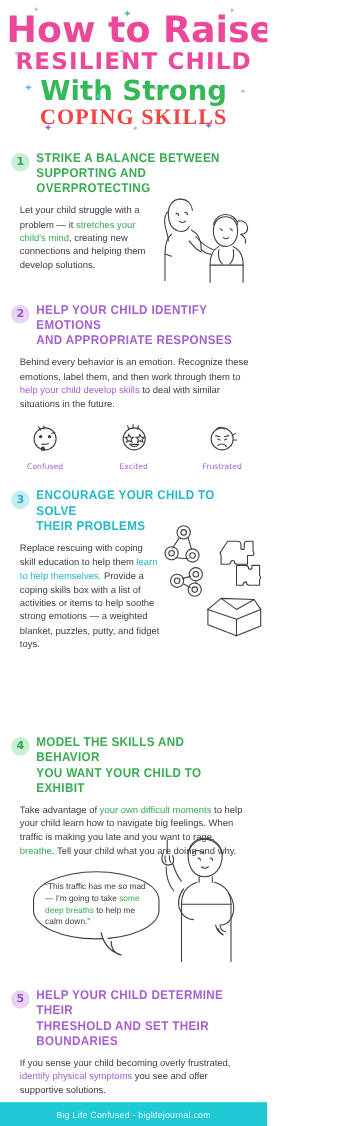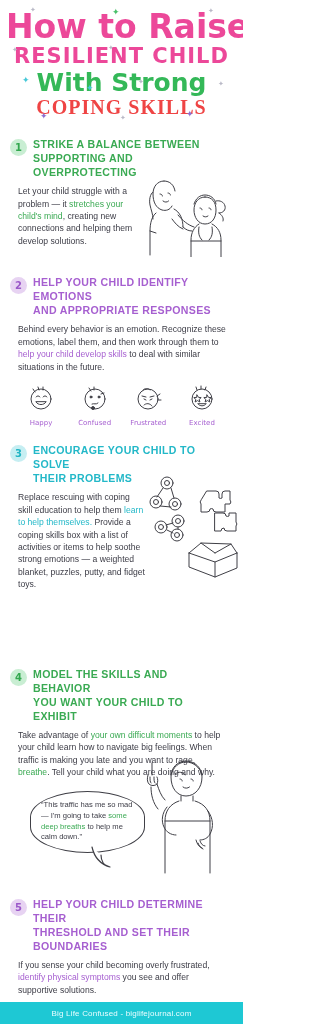--- a/index.html
+++ b/index.html
@@ -251,60 +251,50 @@
       </div>
     </div>
     <div class="body-text" style="padding-right:8px;">
       <span>Behind every behavior is an emotion. Recognize these emotions, label them, and then work through them to </span><span class="hl-purple">help your child develop skills</span><span> to deal with similar situations in the future.</span>
     </div>
 
     <div class="faces-row">
       <div class="face-item">
         <svg width="30" height="30" viewBox="0 0 30 30" fill="none" stroke="#3f3f46" stroke-width="1" stroke-linecap="round">
           <circle cx="15" cy="16" r="10"></circle>
-          <path d="M7 6l2 3M12 4l1 3M17 4l0 3"></path>
-          <path d="M10 14c1-1.5 3-1.5 4 0"></path>
-          <path d="M17 14c1-1.5 3-1.5 4 0"></path>
-          <path d="M10 19c2 3.5 8 3.5 10 0z"></path>
-        </svg>
-        <div class="face-label">Happy</div>
-      </div>
-      <div class="face-item">
-        <svg width="30" height="30" viewBox="0 0 30 30" fill="none" stroke="#3f3f46" stroke-width="1" stroke-linecap="round">
-          <circle cx="15" cy="16" r="10"></circle>
           <path d="M9 5l2 3M14 4l0 3"></path>
           <circle cx="11" cy="14" r="1" fill="#3f3f46"></circle>
           <circle cx="19" cy="14" r="1" fill="#3f3f46"></circle>
           <path d="M21 11l3-1"></path>
           <path d="M12 21c2-1 4 1 6-1"></path>
           <circle cx="13" cy="25" r="1.5" fill="#3f3f46"></circle>
         </svg>
         <div class="face-label">Confused</div>
+      </div>
+      <div class="face-item">
+        <svg width="30" height="30" viewBox="0 0 30 30" fill="none" stroke="#3f3f46" stroke-width="1" stroke-linecap="round">
+          <circle cx="15" cy="16" r="10"></circle>
+          <path d="M9 4l1 3M14 3l0 3M19 4l-1 3"></path>
+          <path d="M10 12l1.6 2.4 2.6.2-2 1.8.7 2.6-2.4-1.4-2.4 1.4.7-2.6-2-1.8 2.6-.2z"></path>
+          <path d="M20 12l1.6 2.4 2.6.2-2 1.8.7 2.6-2.4-1.4-2.4 1.4.7-2.6-2-1.8 2.6-.2z"></path>
+          <path d="M11 21c2 2.5 6 2.5 8 0z"></path>
+        </svg>
+        <div class="face-label">Excited</div>
       </div>
       <div class="face-item">
         <svg width="30" height="30" viewBox="0 0 30 30" fill="none" stroke="#3f3f46" stroke-width="1" stroke-linecap="round">
           <circle cx="15" cy="16" r="10"></circle>
           <path d="M10 7c2-2 5-2 7 0"></path>
           <path d="M9 13l4 1M21 13l-4 1"></path>
           <path d="M11 16l2 1M19 16l-2 1"></path>
           <path d="M11 22c2-2 6-2 8 1"></path>
           <path d="M24 13l3-2M25 17l3 0"></path>
         </svg>
         <div class="face-label">Frustrated</div>
       </div>
-      <div class="face-item">
-        <svg width="30" height="30" viewBox="0 0 30 30" fill="none" stroke="#3f3f46" stroke-width="1" stroke-linecap="round">
-          <circle cx="15" cy="16" r="10"></circle>
-          <path d="M9 4l1 3M14 3l0 3M19 4l-1 3"></path>
-          <path d="M10 12l1.6 2.4 2.6.2-2 1.8.7 2.6-2.4-1.4-2.4 1.4.7-2.6-2-1.8 2.6-.2z"></path>
-          <path d="M20 12l1.6 2.4 2.6.2-2 1.8.7 2.6-2.4-1.4-2.4 1.4.7-2.6-2-1.8 2.6-.2z"></path>
-          <path d="M11 21c2 2.5 6 2.5 8 0z"></path>
-        </svg>
-        <div class="face-label">Excited</div>
-      </div>
     </div>
 
   </div>
 
   <div class="section" style="margin-top:16px;">
     <div class="head-row">
       <div class="badge badge-teal">3</div>
       <div class="head-text h-teal">
         <div>ENCOURAGE YOUR CHILD TO SOLVE</div>
         <div>THEIR PROBLEMS</div>

